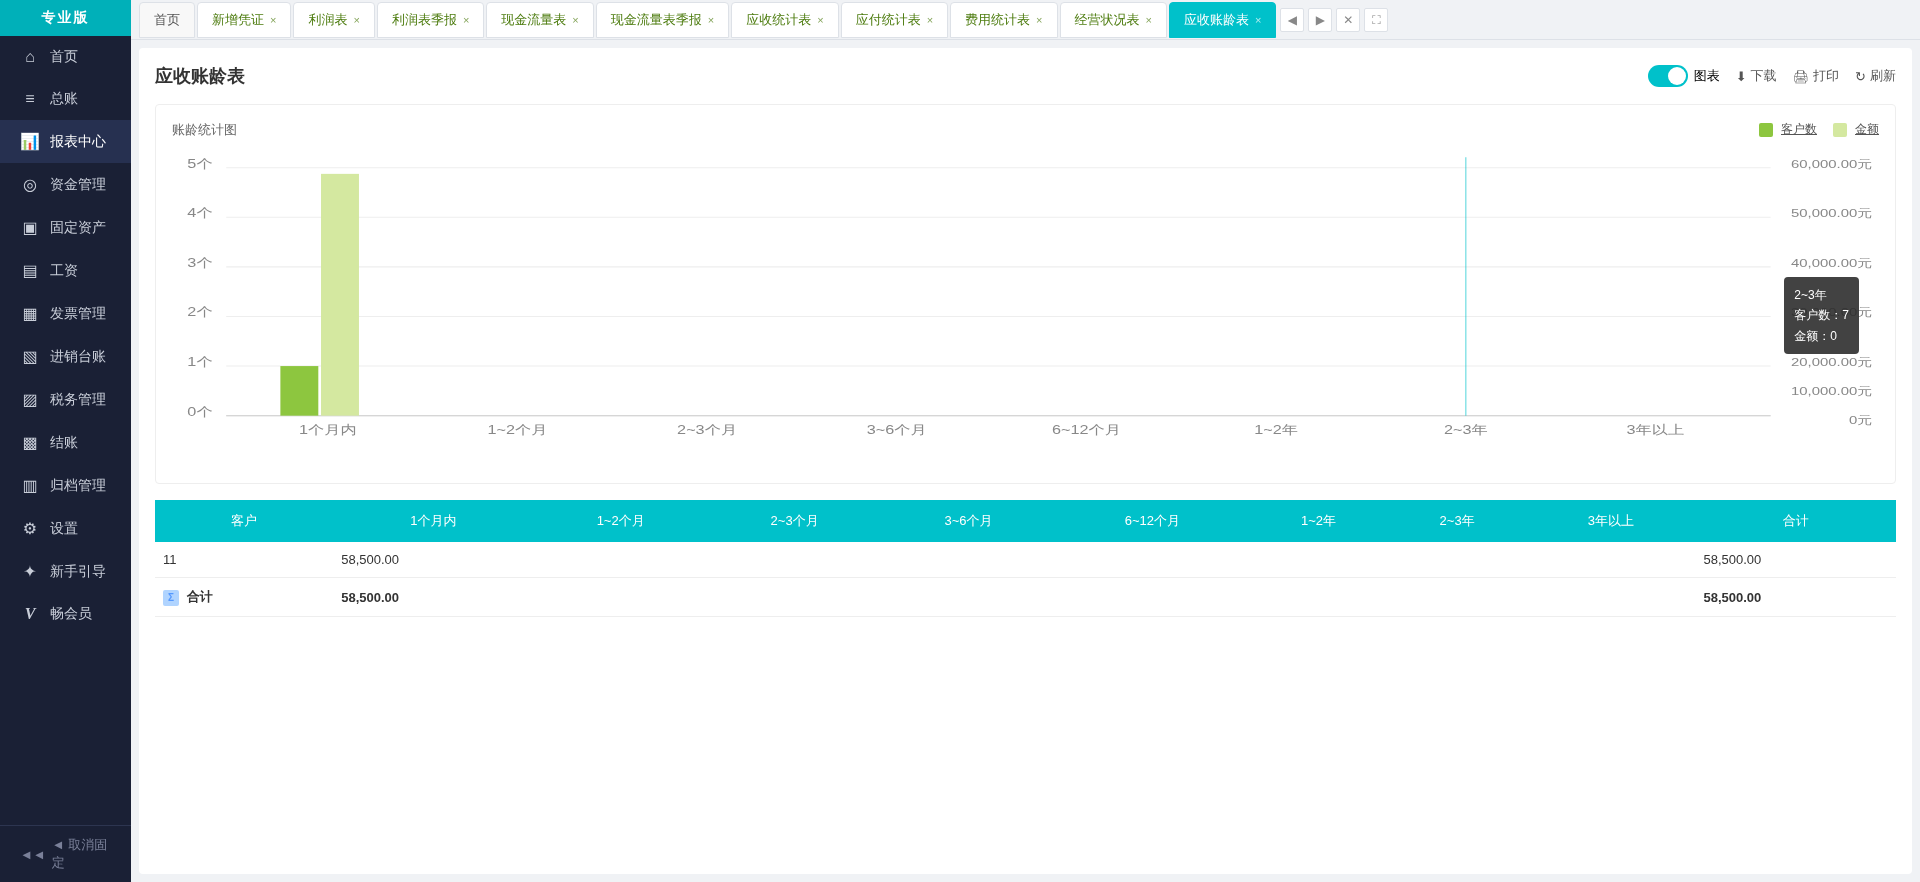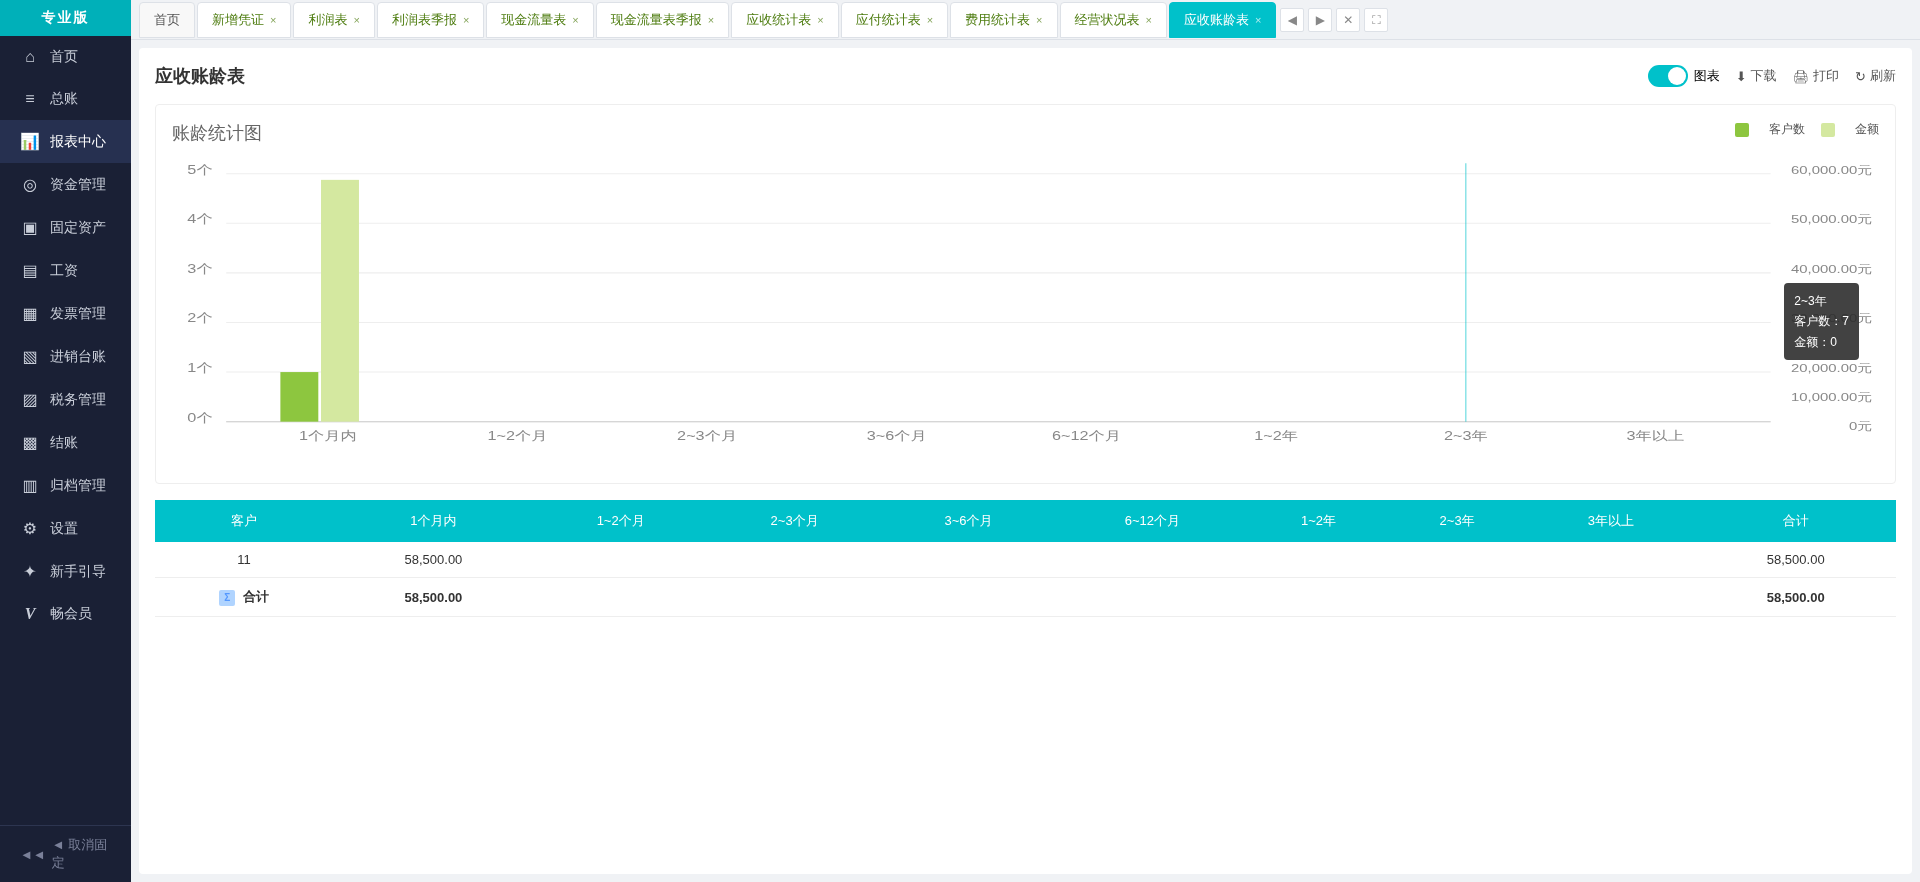--- a/index.html
+++ b/index.html
@@ -176,38 +176,39 @@
     
     .chart-container {
       border: 1px solid #eee;
       border-radius: 4px;
       padding: 16px;
       margin-bottom: 16px;
       position: relative;
       height: 380px;
     }
     .chart-title {
-      font-size: 18px;
+      font-size: 13px;
       color: #666;
       margin-bottom: 8px;
     }
     .chart-legend {
       position: absolute;
       top: 16px;
       right: 16px;
       display: flex;
       align-items: center;
       gap: 16px;
       font-size: 12px;
       color: #555;
     }
     .legend-item {
       display: flex;
       align-items: center;
-      gap: 20px;
+      gap: 8px;
+      text-decoration: underline;
     }
     .legend-dot {
       width: 14px;
       height: 14px;
       border-radius: 2px;
     }
 
     
     .chart-svg-wrap {
       width: 100%;
@@ -245,21 +246,21 @@
       padding: 12px 8px;
       text-align: center;
       font-weight: normal;
       border: none;
     }
     .data-table tbody tr {
       border-bottom: 1px solid #eee;
     }
     .data-table tbody td {
       padding: 10px 8px;
-      text-align: center;
+      text-align: left;
       color: #333;
     }
     .data-table tbody tr.total-row td {
       font-weight: bold;
     }
     .total-icon {
       display: inline-flex;
       align-items: center;
       justify-content: center;
       width: 16px;

